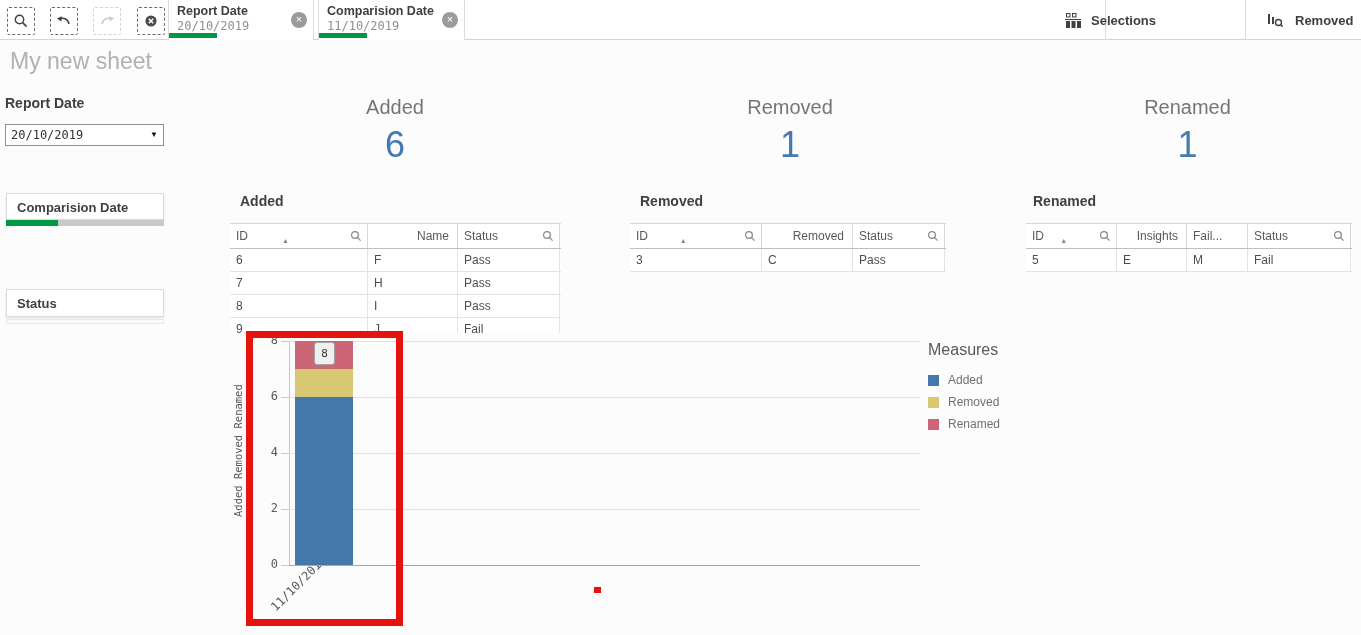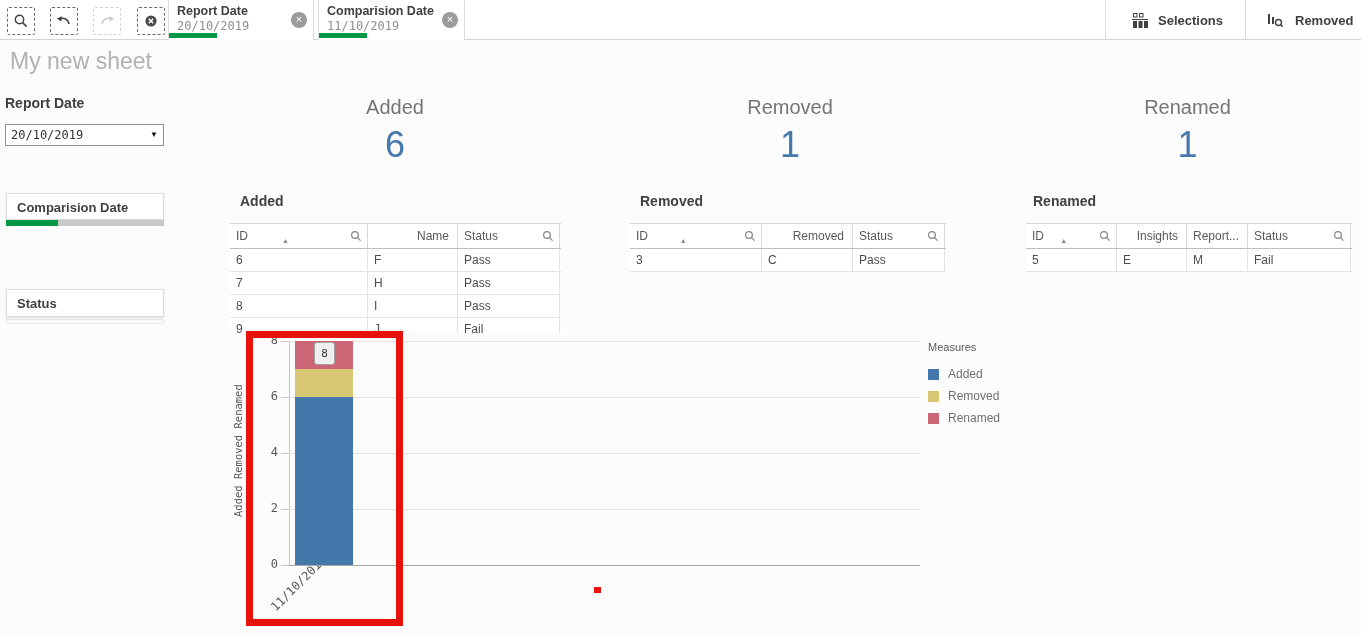--- a/index.html
+++ b/index.html
@@ -63,21 +63,21 @@
   .ytitle{position:absolute;left:232px;top:337px;height:228px;width:14px;
           writing-mode:vertical-rl;transform:rotate(180deg);text-align:center;
           font-family:"DejaVu Sans Mono",monospace;font-size:10.5px;color:#595959;white-space:nowrap}
   .bar-seg{position:absolute;left:295px;width:58px;cursor:pointer}
   .total-label{position:absolute;left:314px;top:342px;width:19px;height:21px;line-height:21px;
                text-align:center;background:#efefef;border:1px solid #a3a3a3;border-radius:3px;
                font-family:"DejaVu Sans Mono",monospace;font-size:11px;color:#333;z-index:3}
   .xticklabel{position:absolute;left:268px;top:604px;transform:rotate(-45deg);transform-origin:left top;
               font-family:"DejaVu Sans Mono",monospace;font-size:12px;color:#595959;white-space:nowrap}
   .legend{position:absolute;left:928px;top:341px;width:130px}
-  .legend-title{font-size:11px;color:#595959;margin-bottom:14px}
+  .legend-title{font-size:16px;color:#595959;margin-bottom:14px}
   .legend-item{display:flex;align-items:center;margin-bottom:8px;cursor:pointer}
   .legend-swatch{width:11px;height:11px;margin-right:9px}
   .legend-label{font-size:12px;color:#707070}
   
   .hl-box{position:absolute;left:246px;top:331px;width:157px;height:295px;
           border:7px solid #e8120c;box-sizing:border-box;z-index:10;pointer-events:none}
   .hl-dot{position:absolute;left:594px;top:587px;width:7px;height:6px;background:#e8120c;z-index:10}
 </style>
 </head>
 <body>
@@ -124,21 +124,21 @@
     <span class="chip-underline"></span>
   </div>
   <div class="chip" style="left:318px;width:147px">
     <span class="chip-title">Comparision Date</span>
     <span class="chip-value">11/10/2019</span>
     <span class="chip-close">×</span>
     <span class="chip-underline"></span>
   </div>
 
   <div class="tb-sep" style="left:1105px"></div>
-  <div class="tb-btn" style="left:1132px">
+  <div class="tb-btn" style="left:1065px">
     <span style="line-height:0">
       <svg width="16" height="15" viewBox="0 0 16 15">
           <rect x="1.5" y="0.5" width="3.5" height="3.5" fill="none" stroke="#404040"></rect>
           <rect x="7.5" y="0.5" width="3.5" height="3.5" fill="none" stroke="#404040"></rect>
           <rect x="0" y="6" width="16" height="1" fill="#404040"></rect>
           <rect x="1" y="8" width="4" height="7" fill="#404040"></rect>
           <rect x="6.5" y="8" width="4" height="7" fill="#404040"></rect>
           <rect x="12" y="8" width="4" height="7" fill="#404040"></rect>
         </svg>
     </span>
@@ -271,21 +271,21 @@
         <span class="sort-tri">▲</span>
         <span class="h-search"><svg width="12" height="12">
             <circle cx="5" cy="5" r="3.4" fill="none" stroke="#8a8a8a" stroke-width="1.2"></circle>
             <line x1="7.5" y1="7.5" x2="10.6" y2="10.6" stroke="#8a8a8a" stroke-width="1.2"></line>
           </svg></span>
       </div>
       <div class="t-hcell" style="width: 70px;">
         <span class="t-hlabel al-r">Insights</span>
       </div>
       <div class="t-hcell" style="width: 61px;">
-        <span class="t-hlabel">Report...</span>
+        <span class="t-hlabel">Fail...</span>
       </div>
       <div class="t-hcell" style="width: 103px;">
         <span class="t-hlabel">Status</span>
         <span class="h-search"><svg width="12" height="12">
             <circle cx="5" cy="5" r="3.4" fill="none" stroke="#8a8a8a" stroke-width="1.2"></circle>
             <line x1="7.5" y1="7.5" x2="10.6" y2="10.6" stroke="#8a8a8a" stroke-width="1.2"></line>
           </svg></span>
       </div>
     </div>
     <div class="t-row">

